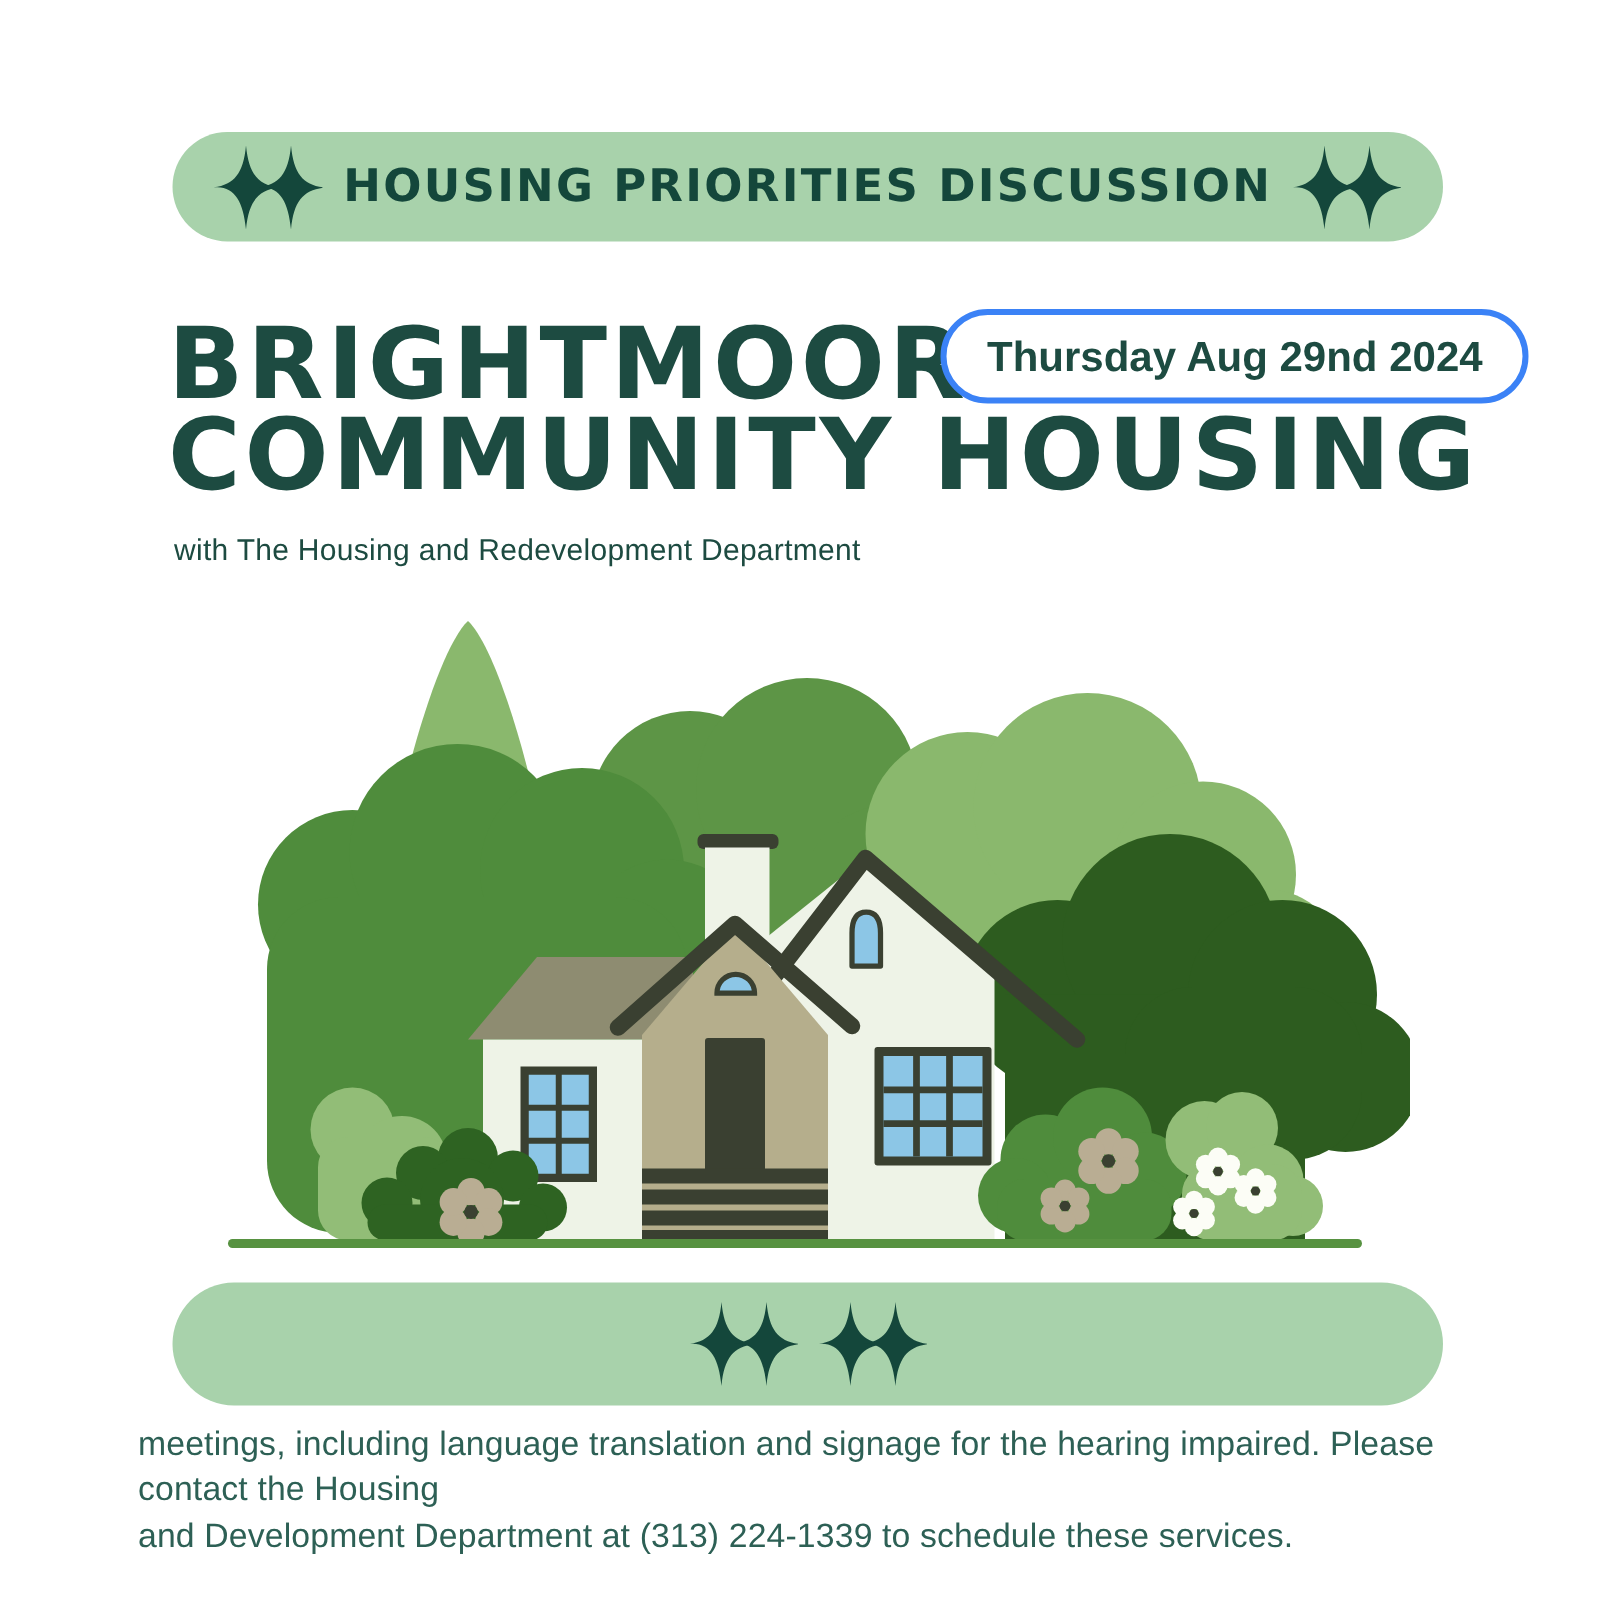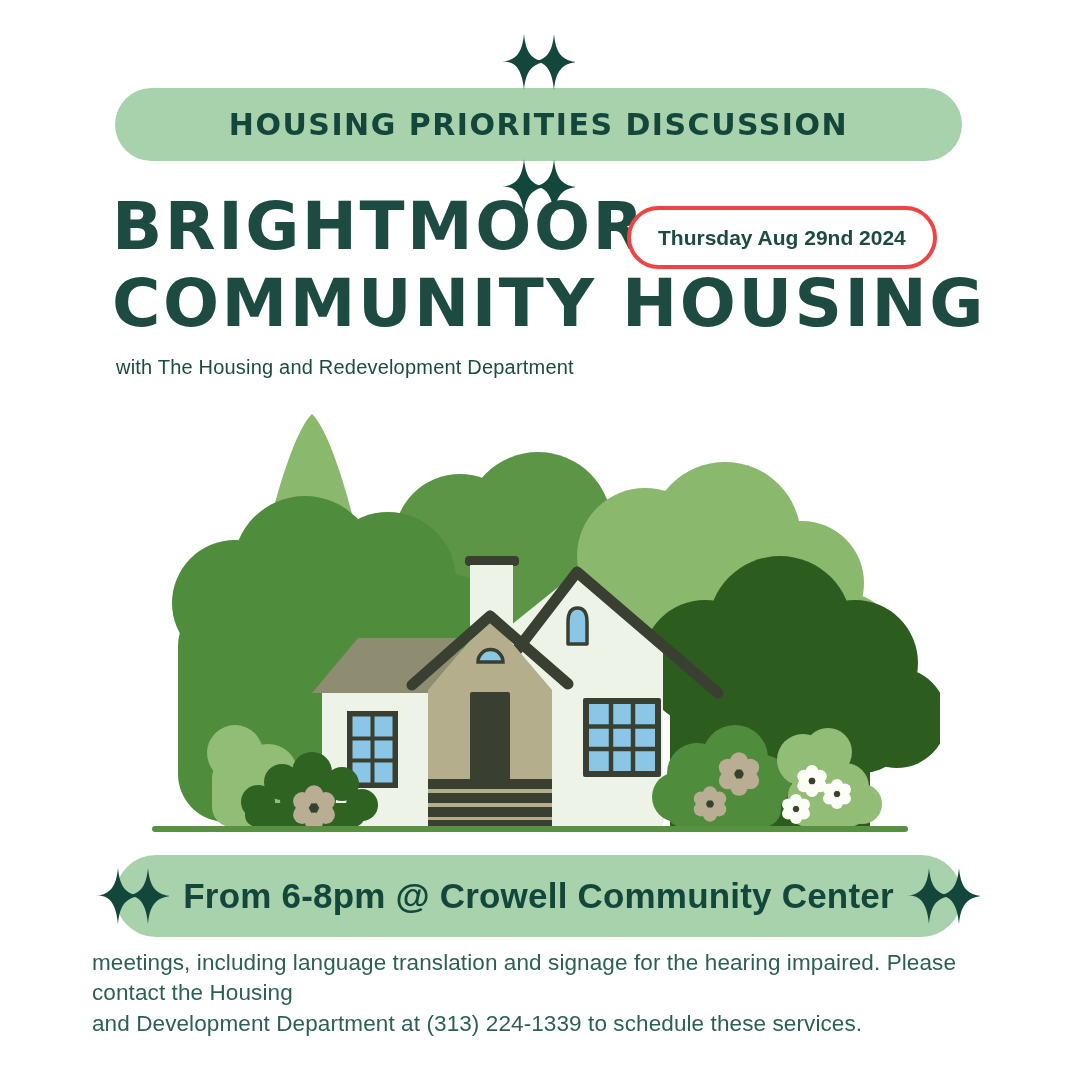--- a/index.html
+++ b/index.html
@@ -5,43 +5,43 @@
   html,body{margin:0;padding:0;background:#fff;}
   .page{
     position:relative;width:1080px;height:1080px;background:#ffffff;
     overflow:hidden;font-family:"Liberation Sans",sans-serif;
   }
   
   .pill{
     position:absolute;left:115px;width:847px;background:#a8d2ab;border-radius:60px;
     display:flex;align-items:center;justify-content:center;gap:14px;color:#14473b;
   }
-  .pill.top{top:88px;height:73px;flex-direction:column;}
+  .pill.top{top:88px;height:73px;}
   .pill.bottom{top:855px;height:82px;}
   .pill.top .pill-label{
     font-family:"DejaVu Sans",sans-serif;font-weight:800;font-size:30px;
     letter-spacing:1.5px;white-space:nowrap;
   }
   .pill.bottom .pill-label{
     font-weight:700;font-size:35px;letter-spacing:.2px;white-space:nowrap;
   }
   .sparkles{flex:0 0 auto;display:block;}
   
   .title{
     position:absolute;left:112px;color:#1d4b41;
     font-family:"DejaVu Sans",sans-serif;font-weight:800;font-size:66px;
     letter-spacing:2.5px;line-height:1;white-space:nowrap;
   }
-  .title.line1{top:194px;}
+  .title.line1{top:210px;}
   .title.line2{top:271px;}
   .date-pill{
     position:absolute;left:627px;top:206px;height:63px;box-sizing:border-box;
-    border:4px solid #ef4444;border-radius:40px;background:#ffffff;
+    border:4px solid #3b82f6;border-radius:40px;background:#ffffff;
     display:flex;align-items:center;padding:0 27px;
-    color:#1d4b41;font-weight:600;font-size:21px;white-space:nowrap;
+    color:#1d4b41;font-weight:600;font-size:28px;white-space:nowrap;
   }
   .subtitle{
     position:absolute;left:116px;top:356px;color:#1d4b41;
     font-weight:500;font-size:20px;letter-spacing:.2px;white-space:nowrap;
   }
   
   .scene{position:absolute;left:140px;top:408px;width:800px;height:432px;}
   
   .footer{
     position:absolute;left:92px;top:948px;width:910px;color:#2d6055;
@@ -206,21 +206,20 @@
     </g>
 
     <rect x="12" y="418" width="756" height="6" rx="3" fill="#579241"></rect>
   </svg>
 
   <div class="pill bottom">
     <svg class="sparkles" width="72" height="62" viewBox="0 0 72 62">
       <use href="#sparkle" x="21" y="31" fill="#14473b"></use>
       <use href="#sparkle" x="51" y="31" fill="#14473b"></use>
     </svg>
-    <span class="pill-label">From 6-8pm @ Crowell Community Center</span>
     <svg class="sparkles" width="72" height="62" viewBox="0 0 72 62">
       <use href="#sparkle" x="21" y="31" fill="#14473b"></use>
       <use href="#sparkle" x="51" y="31" fill="#14473b"></use>
     </svg>
   </div>
 
   <div class="footer">
     <div>meetings, including language translation and signage for the hearing impaired. Please contact the Housing</div>
     <div>and Development Department at (313) 224-1339 to schedule these services.</div>
   </div>

